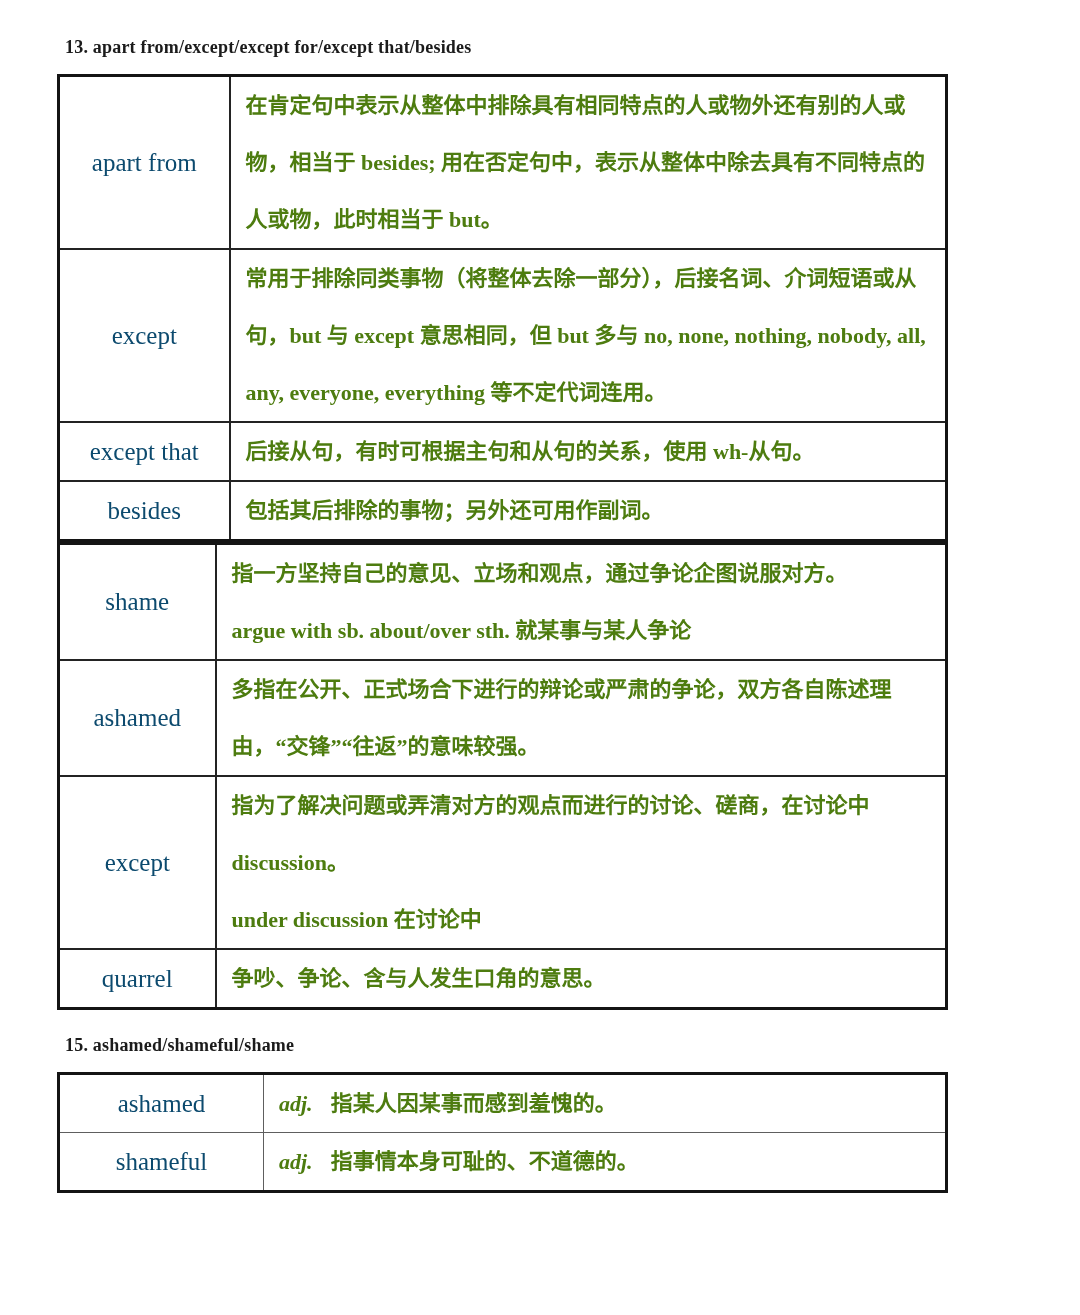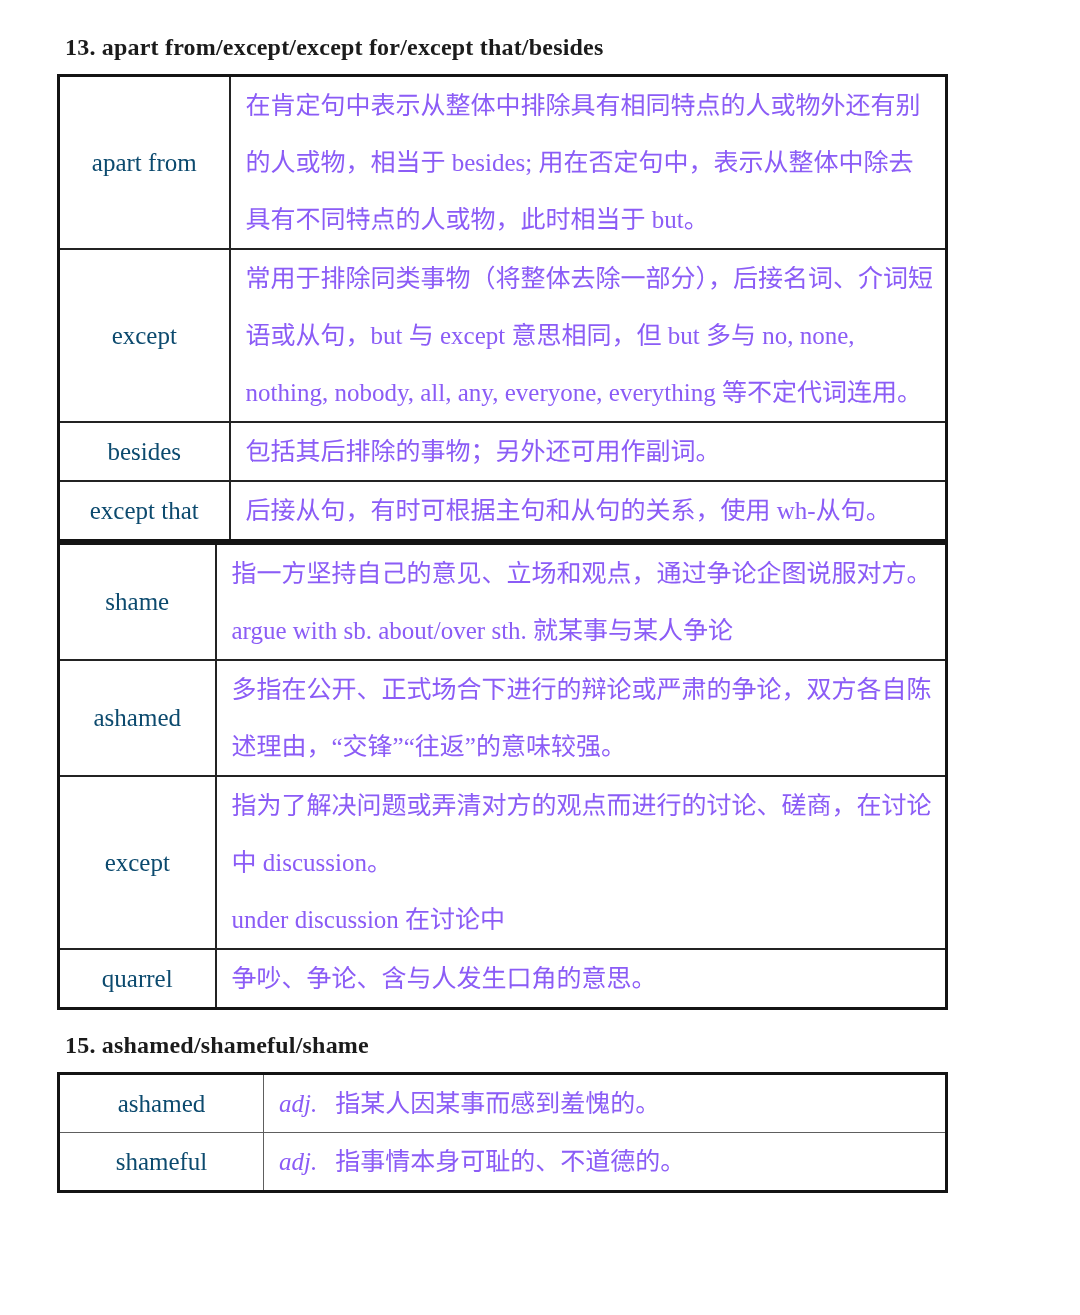--- a/index.html
+++ b/index.html
@@ -11,21 +11,21 @@
   body {
     width: 1080px;
     height: 1315px;
     overflow: hidden;
     padding: 30px 0 0 57px;
     font-family: "Liberation Serif", "DejaVu Serif", serif;
     color: #1b1b1b;
   }
   .section { margin: 0; }
   .heading {
-    font-size: 24px;
+    font-size: 18px;
     font-weight: bold;
     line-height: 28px;
     margin: 21px 0 13px 8px;
     letter-spacing: 0.2px;
   }
   .section:first-of-type .heading { margin-top: 3px; }
   table.vocab-table {
     border-collapse: collapse;
     width: 891px;
     table-layout: fixed;
@@ -36,22 +36,23 @@
     vertical-align: middle;
     padding: 0;
   }
   td.term {
     text-align: center;
     font-size: 25px;
     color: #0c4a6e;
   }
   td.def {
     padding: 0 10px 0 15px;
-    font-size: 25px;
-    color: #8b5cf6;
+    font-size: 22px;
+    color: #4d7c0f;
+    font-weight: bold;
   }
   .para { line-height: 57px; }
   .pos { font-style: italic; margin-right: 18px; }
   .pos:empty { display: none; }
   
   .sec-0 .col-term { width: 171px; }
   .sec-1 .col-term { width: 157px; }
   .sec-2 .col-term { width: 205px; }
   
   .sec-2 td { border-width: 1px; border-color: #5e5e5e; }
@@ -77,30 +78,30 @@
 
   <tr>
     <td class="term">except</td>
     <td class="def">
               <div class="para">常用于排除同类事物（将整体去除一部分），后接名词、介词短语或从句，but 与 except 意思相同，但 but 多与 no, none, nothing, nobody, all, any, everyone, everything 等不定代词连用。</div>
             </td>
   </tr>
 
 
   <tr>
-    <td class="term">besides</td>
+    <td class="term">except that</td>
     <td class="def">
-              <div class="para">包括其后排除的事物；另外还可用作副词。</div>
+              <div class="para">后接从句，有时可根据主句和从句的关系，使用 wh-从句。</div>
             </td>
   </tr>
 
   <tr>
-    <td class="term">except that</td>
+    <td class="term">besides</td>
     <td class="def">
-              <div class="para">后接从句，有时可根据主句和从句的关系，使用 wh-从句。</div>
+              <div class="para">包括其后排除的事物；另外还可用作副词。</div>
             </td>
   </tr>
 </tbody>
     </table>
   </section>
 
   <section class="section">
     <table class="vocab-table sec-1">
       <colgroup>
           <col class="col-term">

